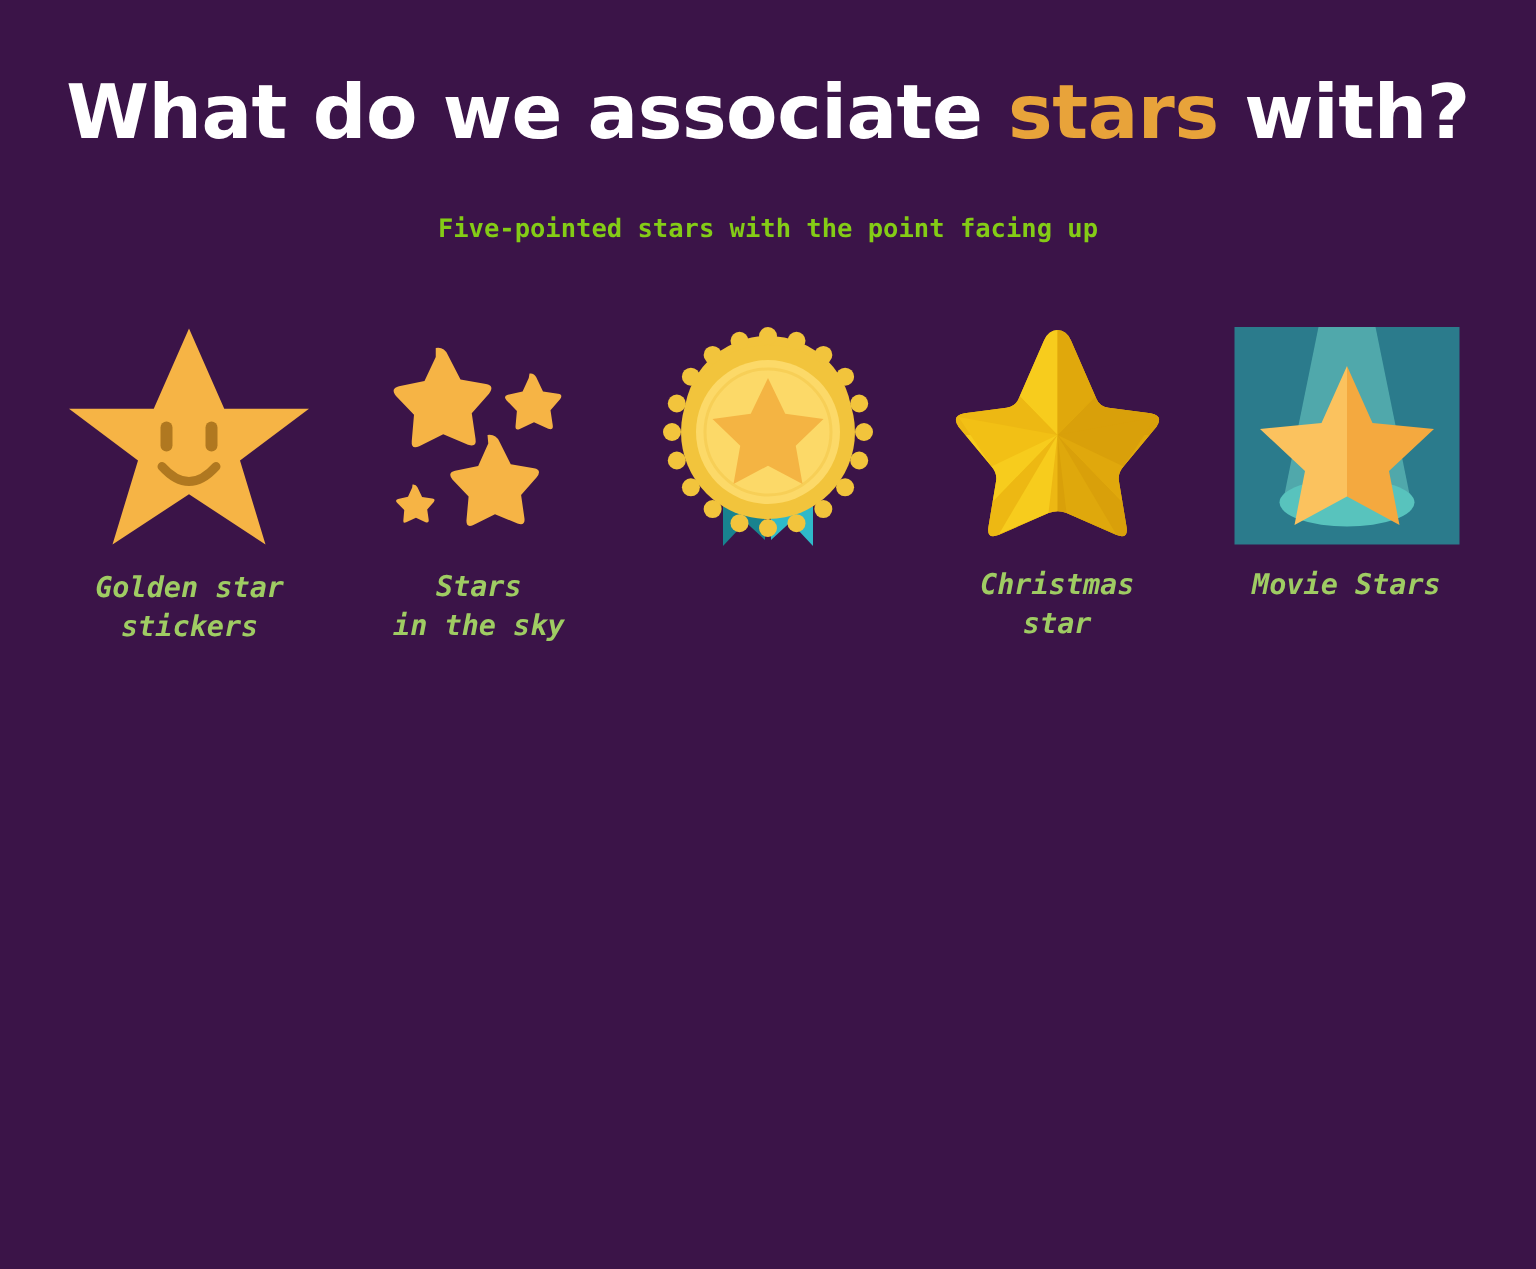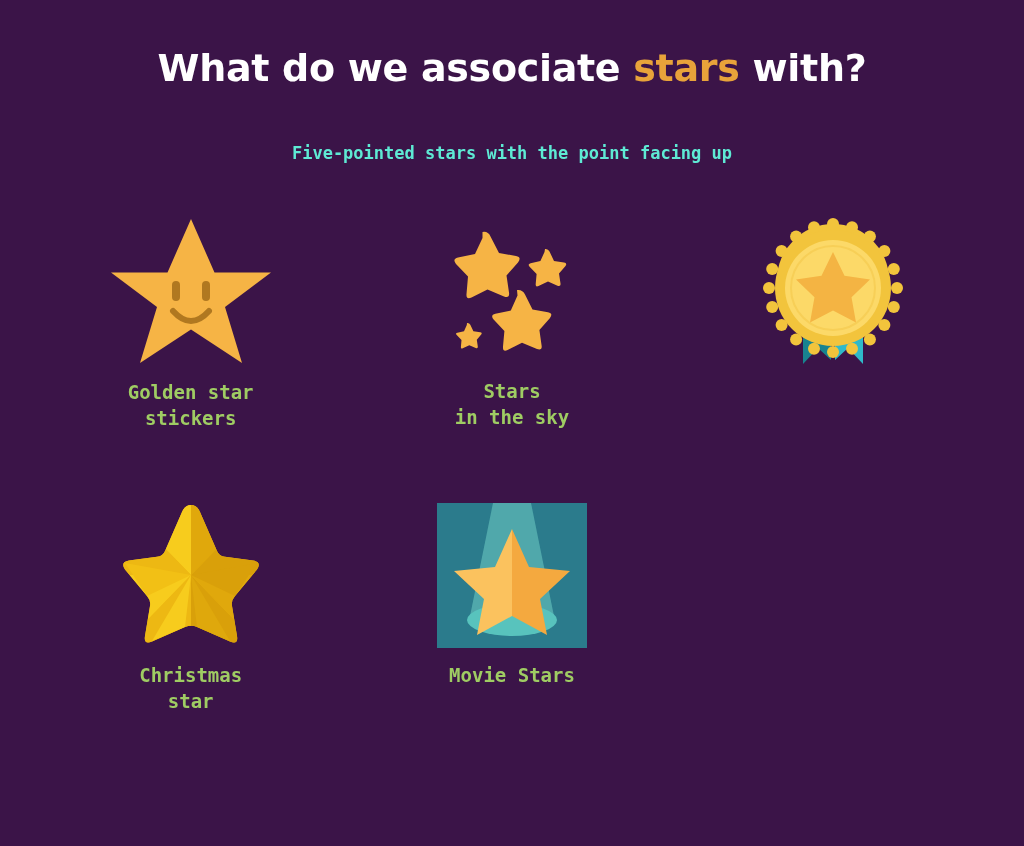--- a/index.html
+++ b/index.html
@@ -21,52 +21,53 @@
   }
 
   
   .title {
     position: absolute;
     top: 48px;
     left: 0;
     width: 1024px;
     text-align: center;
     font-family: "DejaVu Sans", sans-serif;
-    font-size: 38px;
+    font-size: 50px;
     font-weight: bold;
     color: #ffffff;
     letter-spacing: -0.3px;
     line-height: 1.1;
   }
   .title .accent { color: #e8a33a; }
 
   
   .subtitle {
     position: absolute;
     top: 142px;
     left: 0;
     width: 1024px;
     text-align: center;
     font-family: "DejaVu Sans Mono", monospace;
     font-size: 17px;
     font-weight: bold;
-    color: #5eead4;
+    color: #84cc16;
     line-height: 1.35;
   }
 
   
   .grid {
     position: absolute;
     top: 215px;
     left: 30px;
     width: 964px;
     display: grid;
-    grid-template-columns: repeat(3, 1fr);
+    grid-template-columns: repeat(5, 1fr);
     grid-template-rows: 215px 215px;
-    row-gap: 70px;
+    row-gap: 116px;
+    font-style: italic;
   }
   .cell {
     display: flex;
     flex-direction: column;
     align-items: center;
     justify-content: flex-start;
   }
   .icon-wrap {
     height: 160px;
     display: flex;

